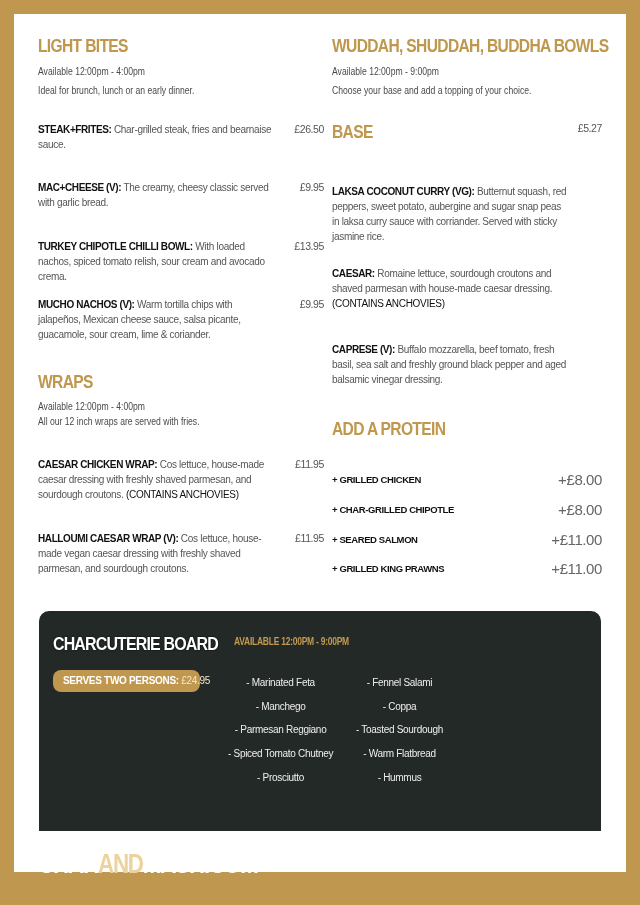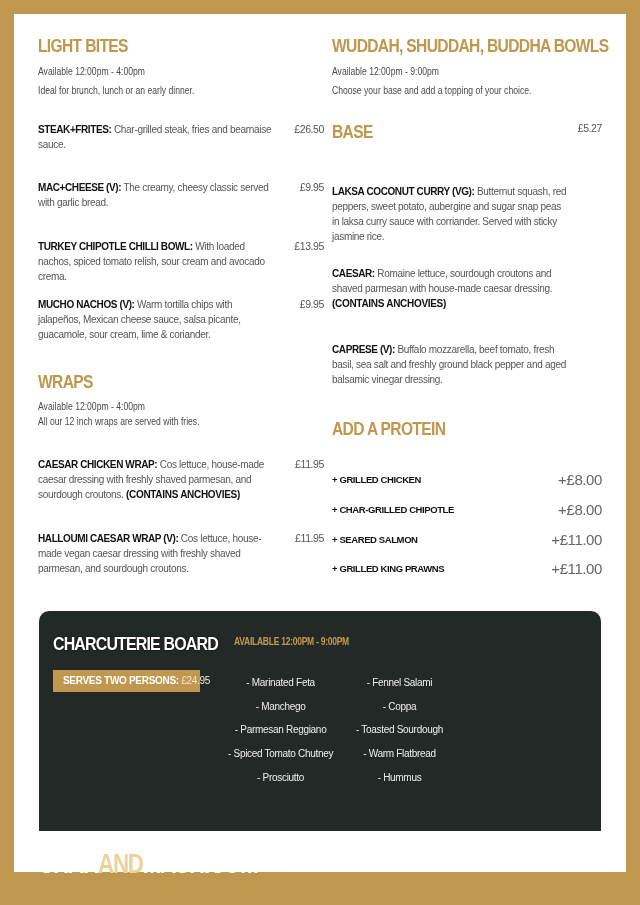--- a/index.html
+++ b/index.html
@@ -32,21 +32,21 @@
   }
   .item .desc {
     font-size: 10px; color: #555; line-height: 15px; width: 236px;
     letter-spacing: -0.3px;
   }
   .item .name { font-weight: bold; color: #111; letter-spacing: -0.4px; }
   .item .price {
     position: absolute; right: 0; top: 0; font-size: 10.5px; color: #555; line-height: 15px;
     letter-spacing: -0.4px;
   }
-  .bold-note { font-weight: bold; color: #111; }
+  .bold-note { font-weight: normal; color: #111; }
   .protein-row {
     position: absolute; left: 0; width: 270px; height: 15px;
     font-size: 9.5px; line-height: 15px;
   }
   .protein-row .pname { font-weight: bold; color: #111; letter-spacing: -0.4px; }
   .protein-row .pprice { position: absolute; right: 0; top: 0; color: #666; font-size: 15px; letter-spacing: -0.4px;}
   .board {
     position: absolute; left: 25px; top: 597px; width: 562px; height: 220px;
     background: #232927; border-radius: 10px 10px 0 0; text-align: center;
   }
@@ -56,21 +56,21 @@
     transform: scaleX(0.84); transform-origin: left center; white-space: nowrap;
     text-shadow: 0 0 2px #000;
   }
   .board-avail {
     position: absolute; left: 195px; top: 25px; font-size: 10px; font-weight: bold;
     color: #c49a4f; white-space: nowrap; letter-spacing: -0.3px;
     transform: scaleX(0.85); transform-origin: left center;
   }
   .serves {
     position: absolute; left: 14px; top: 59px; width: 147px; height: 22px;
-    background: #c0974e; border-radius: 0;
+    background: #c0974e; border-radius: 8px;
     font-size: 10px; line-height: 22px; color: #fff; padding-left: 10px;
     white-space: nowrap; letter-spacing: -0.3px;
   }
   .serves b { font-weight: bold; }
   .serves span.pr { color: #f4e6c8; }
   .blist { position: absolute; top: 60px; }
   .blist div {
     font-size: 10px; color: #eee; line-height: 23.7px; white-space: nowrap; letter-spacing: -0.3px;
   }
   .footer-logo {

